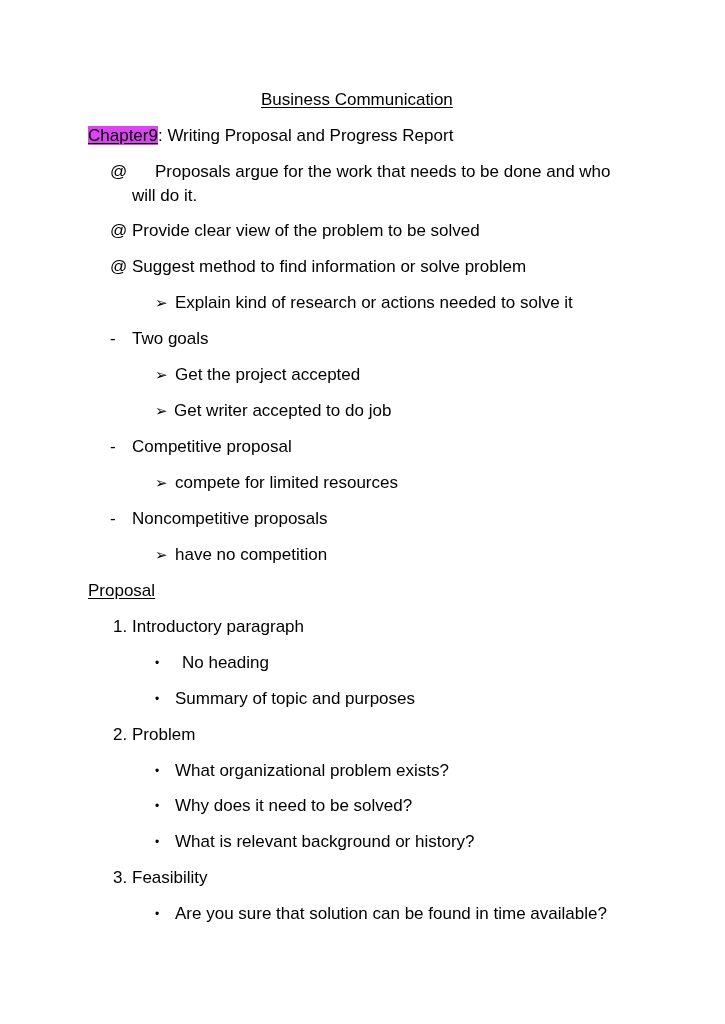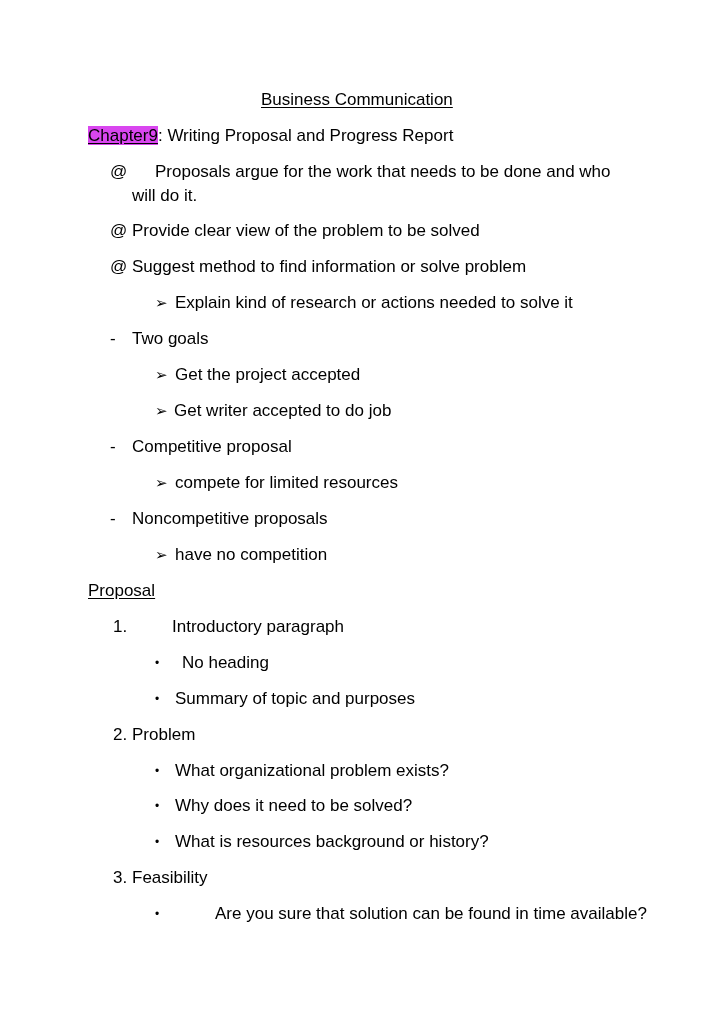--- a/index.html
+++ b/index.html
@@ -59,36 +59,36 @@
   <span class="line b" style="left:110px; top:509px;">-</span>
   <span class="line b" style="left:132px; top:509px;">Noncompetitive proposals</span>
   <span class="line arrow" style="left:155px; top:545px;">➢</span>
   <span class="line" style="left:175px; top:545px;">have no competition</span>
 </div>
 
 <div class="line b u" style="left:88px; top:581px;">Proposal</div>
 
 <div>
   <span class="line" style="left:113px; top:617px;">1.</span>
-  <span class="line b" style="left:132px; top:617px;margin-left:40px;">Introductory paragraph</span>
+  <span class="line b" style="left:132px; top:617px;">Introductory paragraph</span>
   <span class="line dot" style="left:155px; top:653px;">•</span>
   <span class="line" style="left:182px; top:653px;">No heading</span>
   <span class="line dot" style="left:155px; top:689px;">•</span>
   <span class="line" style="left:175px; top:689px;">Summary of topic and purposes</span>
 </div>
 
 <div>
   <span class="line" style="left:113px; top:725px;">2.</span>
   <span class="line b" style="left:132px; top:725px;">Problem</span>
   <span class="line dot" style="left:155px; top:761px;">•</span>
   <span class="line" style="left:175px; top:761px;">What organizational problem exists?</span>
   <span class="line dot" style="left:155px; top:796px;">•</span>
   <span class="line" style="left:175px; top:796px;">Why does it need to be solved?</span>
   <span class="line dot" style="left:155px; top:832px;">•</span>
-  <span class="line" style="left:175px; top:832px;">What is resources background or history?</span>
+  <span class="line" style="left:175px; top:832px;">What is relevant background or history?</span>
 </div>
 
 <div>
   <span class="line" style="left:113px; top:868px;">3.</span>
   <span class="line b" style="left:132px; top:868px;">Feasibility</span>
   <span class="line dot" style="left:155px; top:904px;">•</span>
-  <span class="line" style="left:175px; top:904px;margin-left:40px;">Are you sure that solution can be found in time available?</span>
+  <span class="line" style="left:175px; top:904px;">Are you sure that solution can be found in time available?</span>
 </div>
 
 </body></html>

